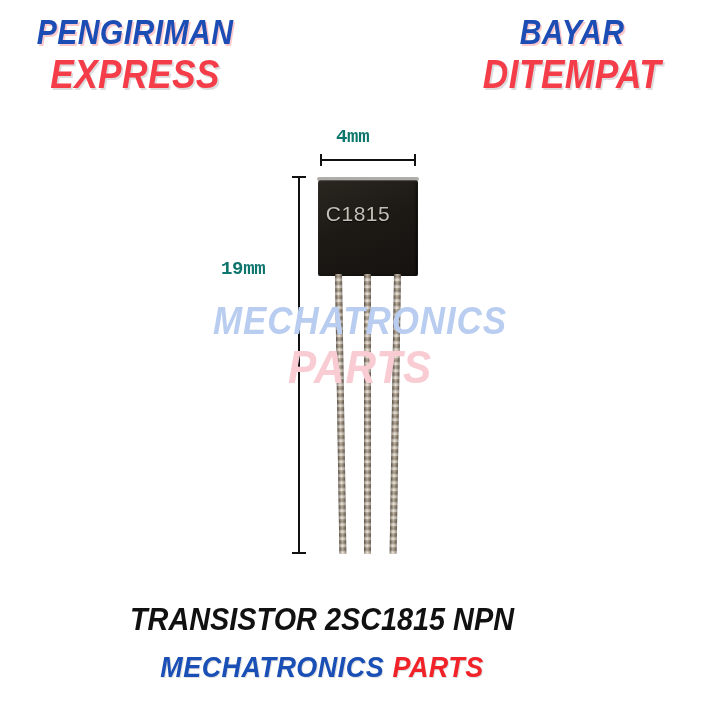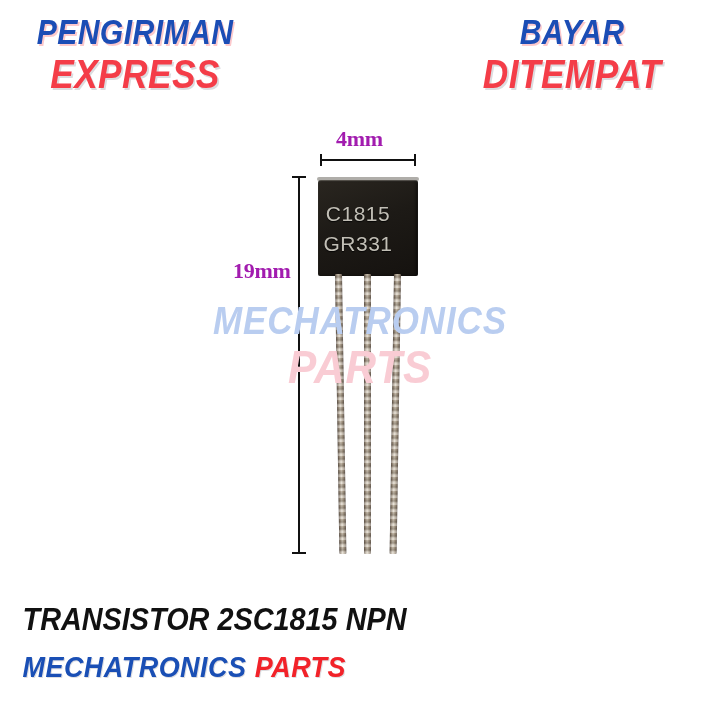--- a/index.html
+++ b/index.html
@@ -59,29 +59,29 @@
   #promo-2 .promo-top    { font-size: 35px; }
   #promo-2 .promo-bottom { font-size: 41px; margin-top: 5px; }
 
   #promo-3 { left: 437px; top: 14px; width: 270px; }
   #promo-3 .promo-top    { font-size: 35px; }
   #promo-3 .promo-bottom { font-size: 41px; margin-top: 5px; }
 
   
   .dim-label {
     position: absolute;
-    color: #a21caf;
-    font-family: Liberation Serif, serif;
-    font-weight: bold;
-    font-size: 22px;
+    color: #0f766e;
+    font-family: Liberation Mono, monospace;
+    font-weight: bold;
+    font-size: 19px;
     letter-spacing: -0.3px;
     white-space: nowrap;
   }
   #dim-width-label  { left: 336px; top: 126px; }
-  #dim-height-label { left: 233px; top: 258px; }
+  #dim-height-label { left: 221px; top: 258px; }
 
   .dim-line-h {
     position: absolute;
     left: 320px;
     top: 154px;
     width: 96px;
     height: 12px;
   }
   .dim-line-h .bar {
     position: absolute;
@@ -216,20 +216,21 @@
     letter-spacing: 1px;
     margin-top: 4px;
   }
 
   
   #caption {
     position: absolute;
     left: 0;
     top: 604px;
     width: 644px;
+    text-align: center;
   }
   #caption-title {
     display: block;
     color: #111111;
     font-family: "Liberation Sans", sans-serif;
     font-weight: bold;
     font-style: italic;
     font-size: 31px;
     letter-spacing: 0px;
     line-height: 1;
@@ -295,21 +296,20 @@
 
   <div class="dim-line-v">
     <div class="cap top"></div>
     <div class="bar"></div>
     <div class="cap bottom"></div>
   </div>
 
   <div id="transistor">
     <div class="t-body">
       <div class="t-mark t-mark-1">C1815</div>
-      <div class="t-mark t-mark-2">GR331</div>
     </div>
     <div class="t-lead" id="t-lead-1"></div>
     <div class="t-lead" id="t-lead-2"></div>
     <div class="t-lead" id="t-lead-3"></div>
   </div>
 
   <div id="watermark">
     <span class="wm-line" id="wm-top">MECHATRONICS</span>
     <span class="wm-line" id="wm-bottom">PARTS</span>
   </div>

